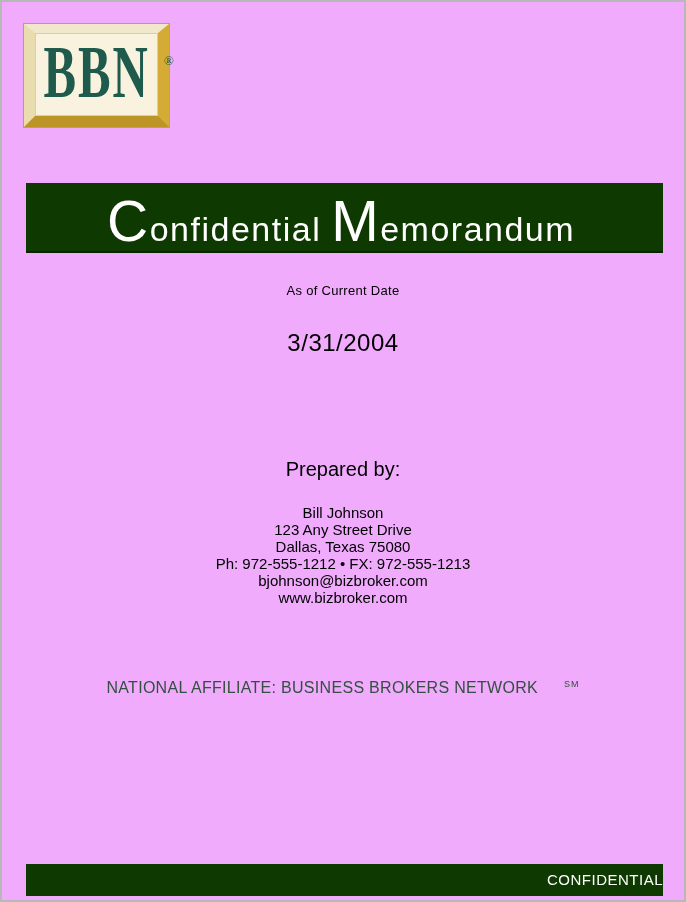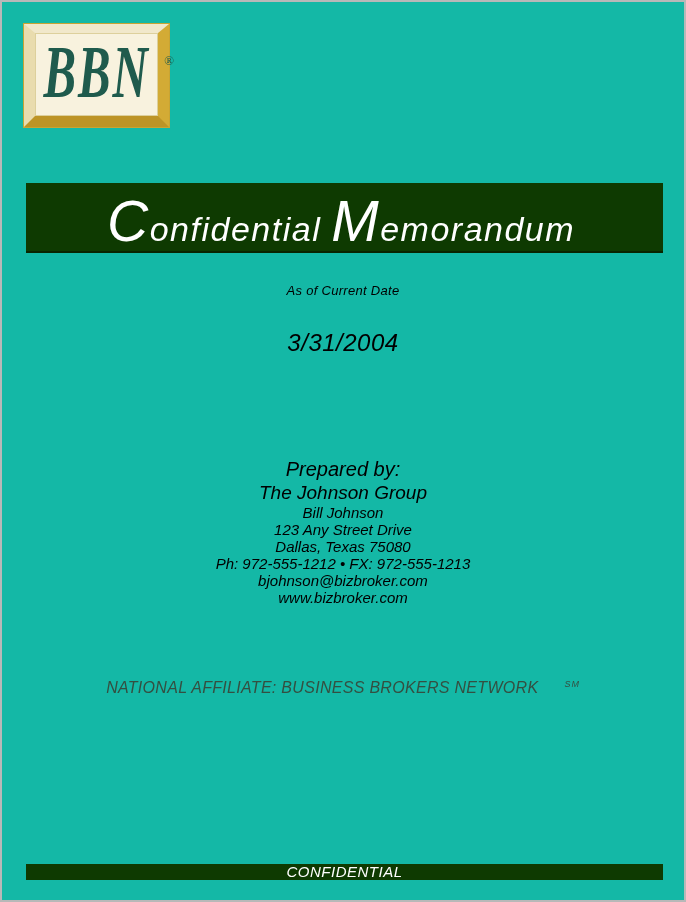--- a/index.html
+++ b/index.html
@@ -7,22 +7,22 @@
     --logo-text-green:#1f5b4d;
     --affiliate-green:#344f41;
     --logo-cream:#f8f2de;
     --logo-gold:#c9a433;
     --text-black:#000000;
     --page-border:#b8b8b8;
   }
   *{margin:0;padding:0;box-sizing:border-box;}
   body{background:#fff;font-family:"Liberation Sans","DejaVu Sans",sans-serif;}
   .page{
-    position:relative;width:686px;height:902px;background:#14b8a6;
-    border:2px solid var(--page-border);overflow:hidden;font-style:italic;
+    position:relative;width:686px;height:902px;background:#f0abfc;
+    border:2px solid var(--page-border);overflow:hidden;
   }
 
   
   .logo{
     position:absolute;left:22px;top:22px;width:145px;height:103px;
     background:var(--logo-cream);
     border-style:solid;border-width:9px 11px 11px 11px;
     border-color:#f1e8cb #d3ab35 #bd9426 #e9dcae;
     outline:1px solid var(--logo-gold);
   }
@@ -69,23 +69,23 @@
 
   
   .affiliate{top:677px;color:var(--affiliate-green);font-size:16px;letter-spacing:0.3px;}
   .affiliate .sm{
     font-size:9px;letter-spacing:1px;margin-left:26px;
     position:relative;top:-6px;
   }
 
   
   .footer-bar{
-    position:absolute;left:24px;top:862px;width:637px;height:16px;
+    position:absolute;left:24px;top:862px;width:637px;height:32px;
     background:var(--banner-green);
-    display:flex;align-items:center;justify-content:center;
+    display:flex;align-items:center;justify-content:flex-end;
   }
   .footer-bar span{
     color:#ffffff;font-size:15px;letter-spacing:0.5px;line-height:22px;
   }
 </style>
 </head>
 <body>
 
 <div class="page">
 
@@ -99,21 +99,20 @@
   <div class="banner">
     <div class="banner-text">
       <span class="cap">C</span><span>onfidential</span><span class="cap cap2">M</span><span>emorandum</span>
     </div>
   </div>
 
   <div class="cblock as-of">As of Current Date</div>
   <div class="cblock date-line">3/31/2004</div>
 
   <div class="cblock prepared">Prepared by:</div>
-  <div class="cblock company">The Johnson Group</div>
   <div class="cblock contact">
     <div>Bill Johnson</div>
     <div>123 Any Street Drive</div>
     <div>Dallas, Texas 75080</div>
     <div>Ph: 972-555-1212 • FX: 972-555-1213</div>
     <div>bjohnson@bizbroker.com</div>
     <div>www.bizbroker.com</div>
   </div>
 
   <div class="cblock affiliate">

